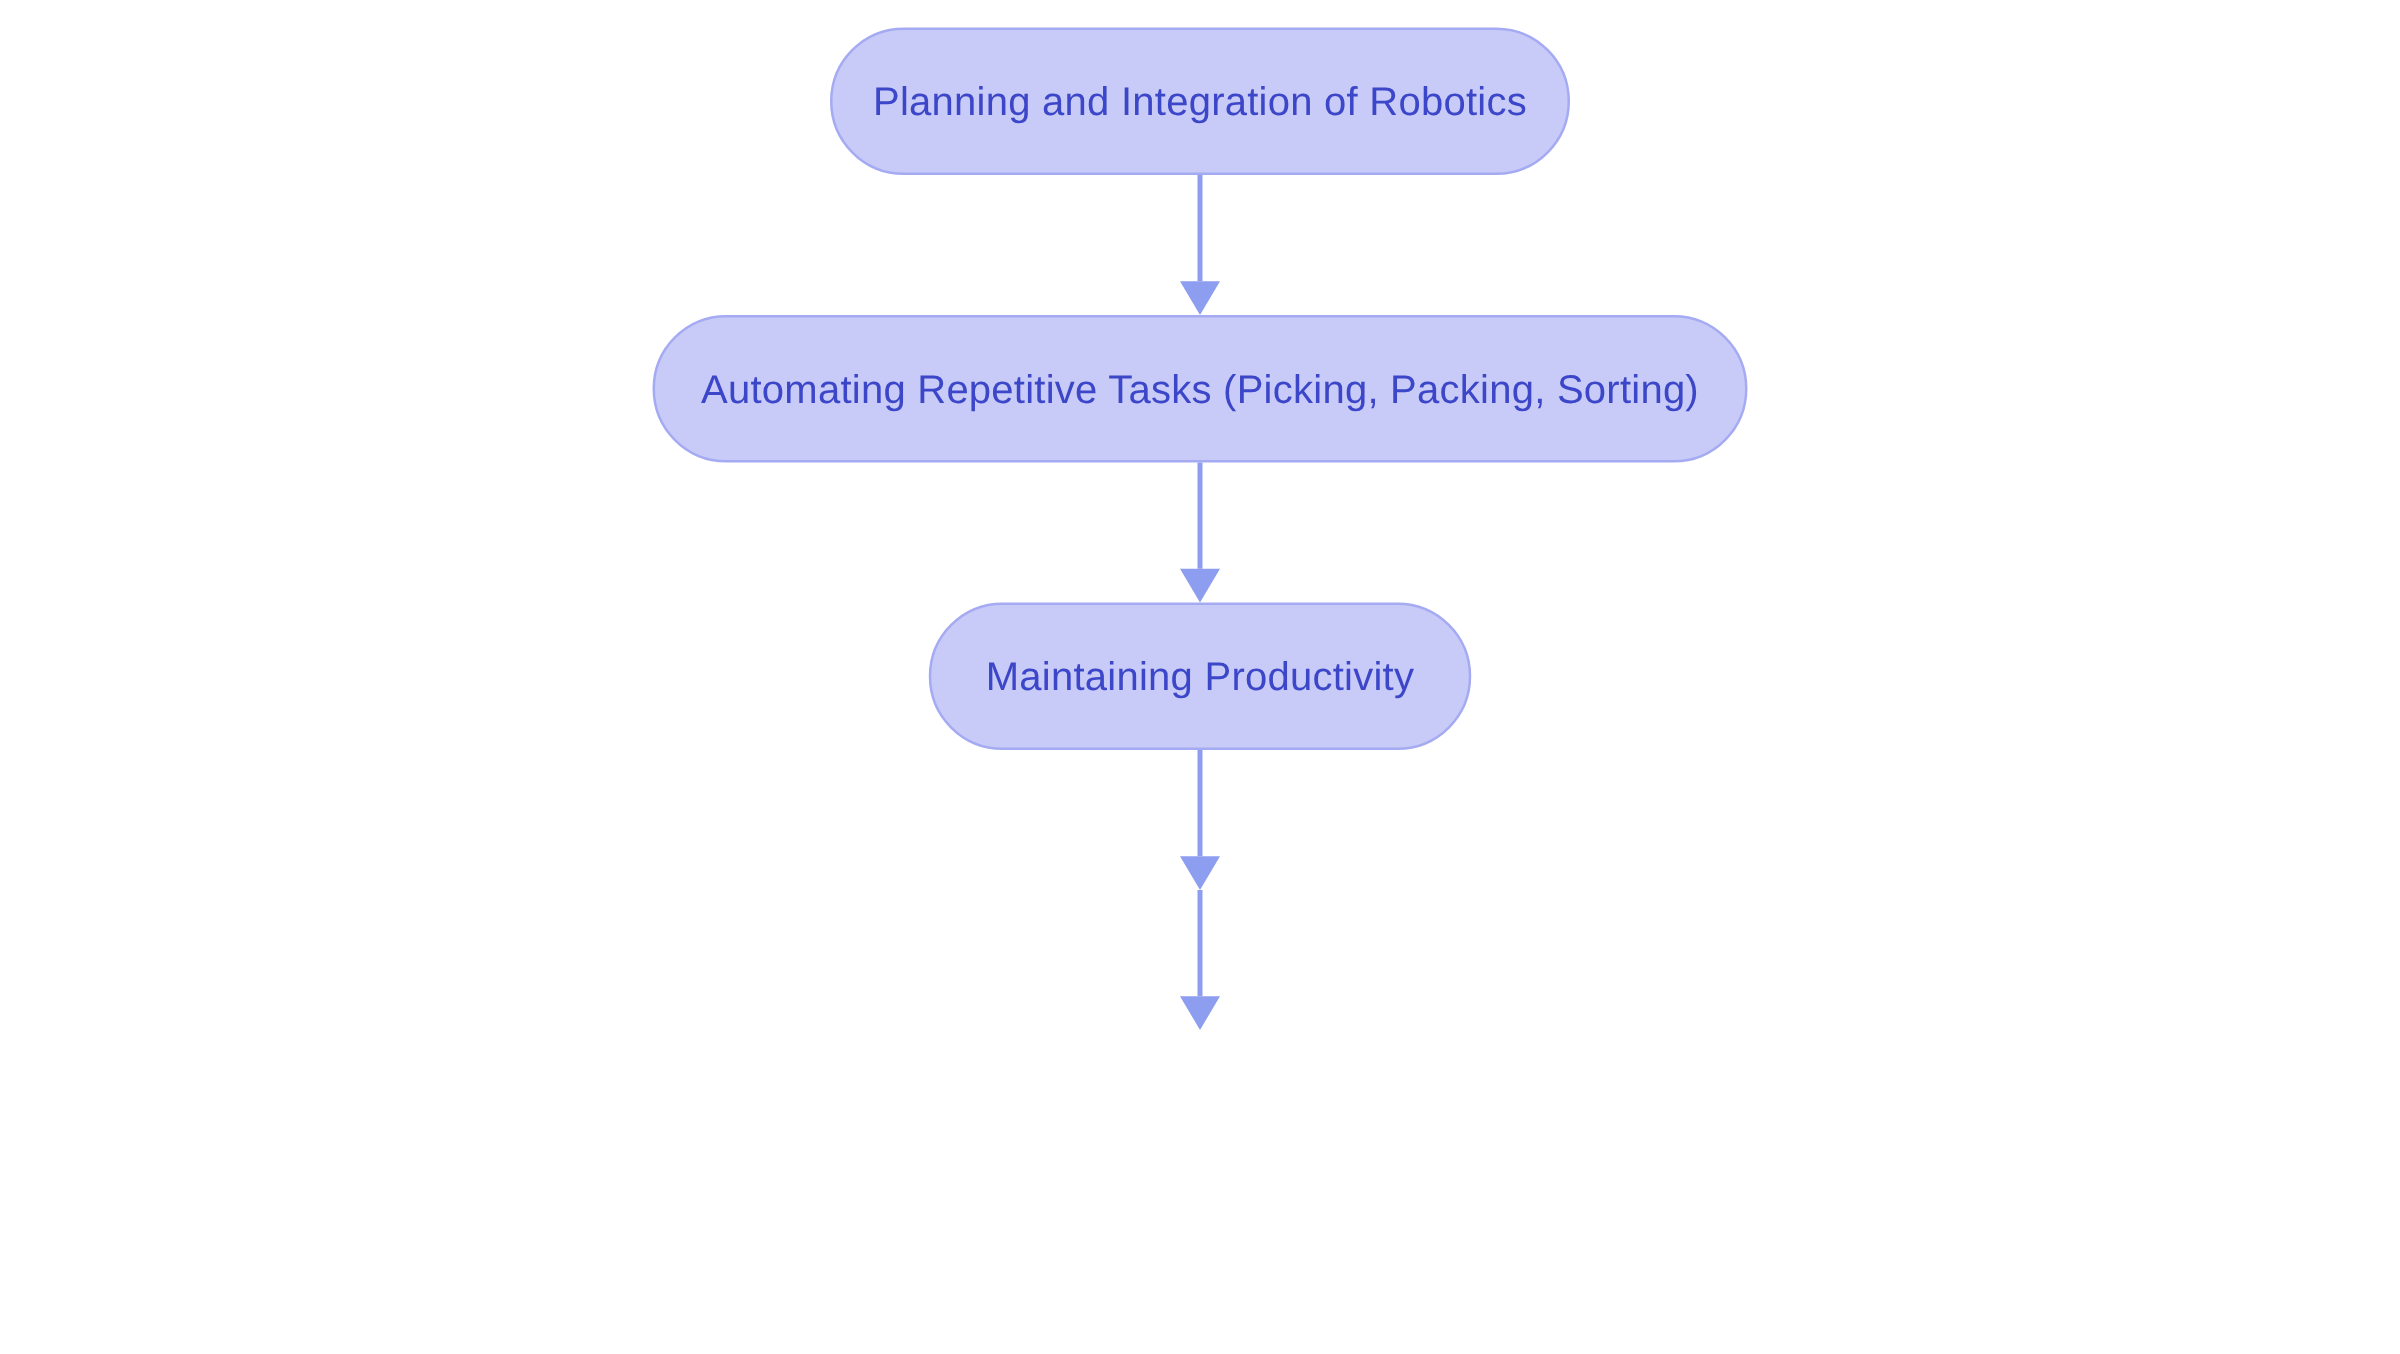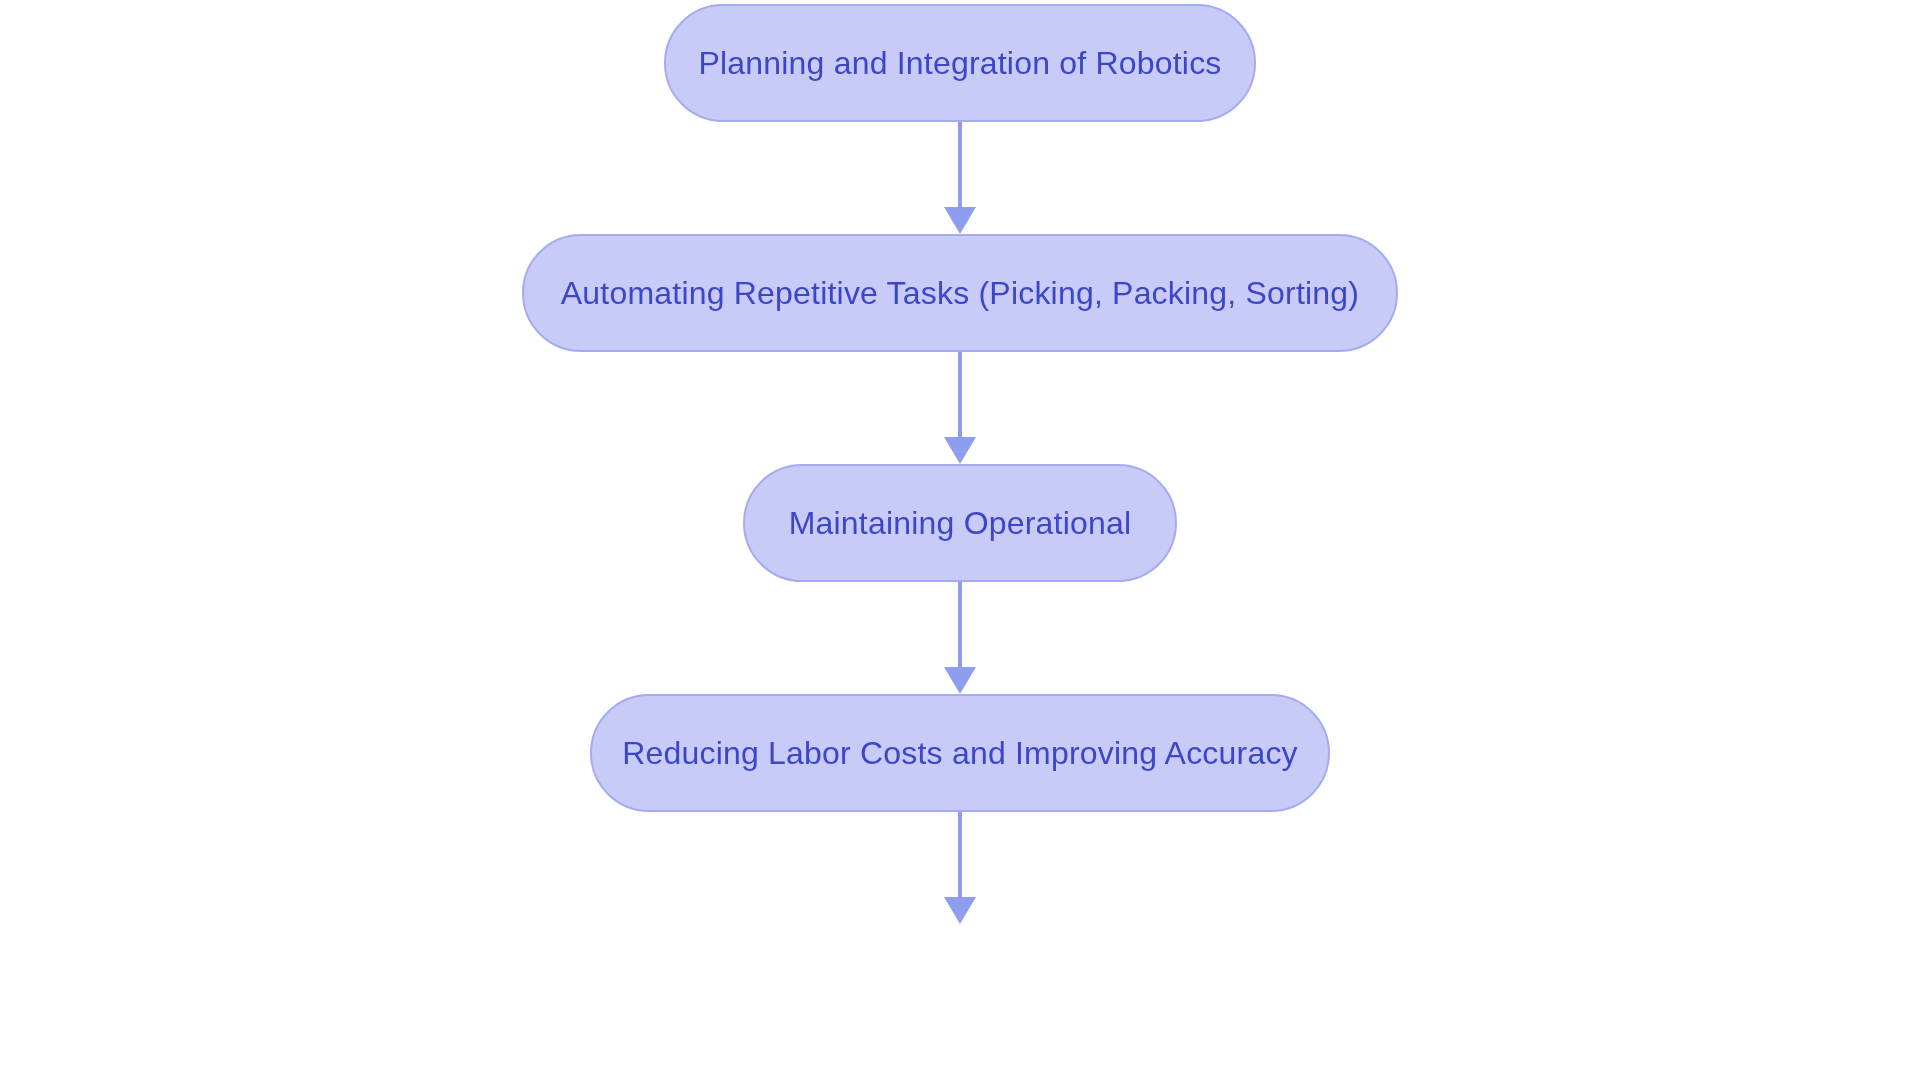--- a/index.html
+++ b/index.html
@@ -16,21 +16,21 @@
     background: var(--bg);
     overflow: hidden;
     font-family: "Liberation Sans", "DejaVu Sans", sans-serif;
   }
   .canvas {
     width: 1920px;
     height: 1083px;
     display: flex;
     flex-direction: column;
     align-items: center;
-    padding-top: 4px;
+    padding-top: 22px;
   }
   .flow-node {
     height: 118px;
     border-radius: 59px;
     background: var(--node-fill);
     border: 2px solid var(--node-border);
     display: flex;
     align-items: center;
     justify-content: center;
     flex: 0 0 auto;
@@ -84,31 +84,28 @@
   <div class="flow-node w2">
     <span>Automating Repetitive Tasks (Picking, Packing, Sorting)</span>
   </div>
 
   <div class="connector">
     <div class="stem"></div>
     <div class="head"></div>
   </div>
 
   <div class="flow-node w3">
-    <span>Maintaining Operational</span>
+    <span>Maintaining Productivity</span>
   </div>
 
   <div class="connector">
     <div class="stem"></div>
     <div class="head"></div>
   </div>
 
-  <div class="flow-node w4">
-    <span>Reducing Labor Costs and Improving Accuracy</span>
-  </div>
 
   <div class="connector">
     <div class="stem"></div>
     <div class="head"></div>
   </div>
 
 
 </div>
 
 </body></html>

